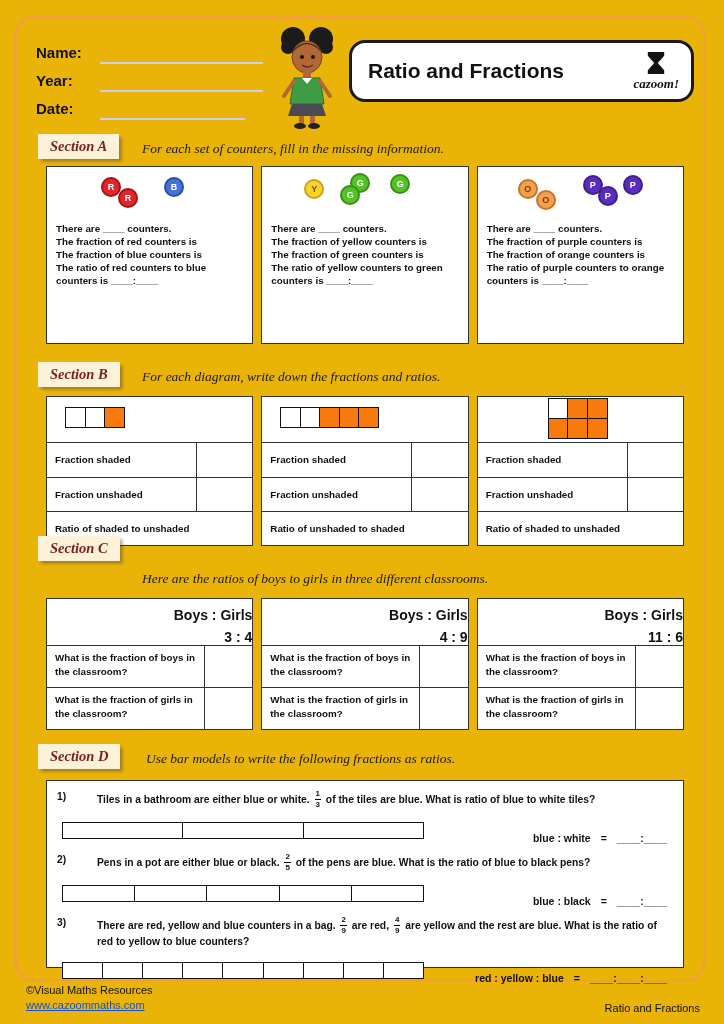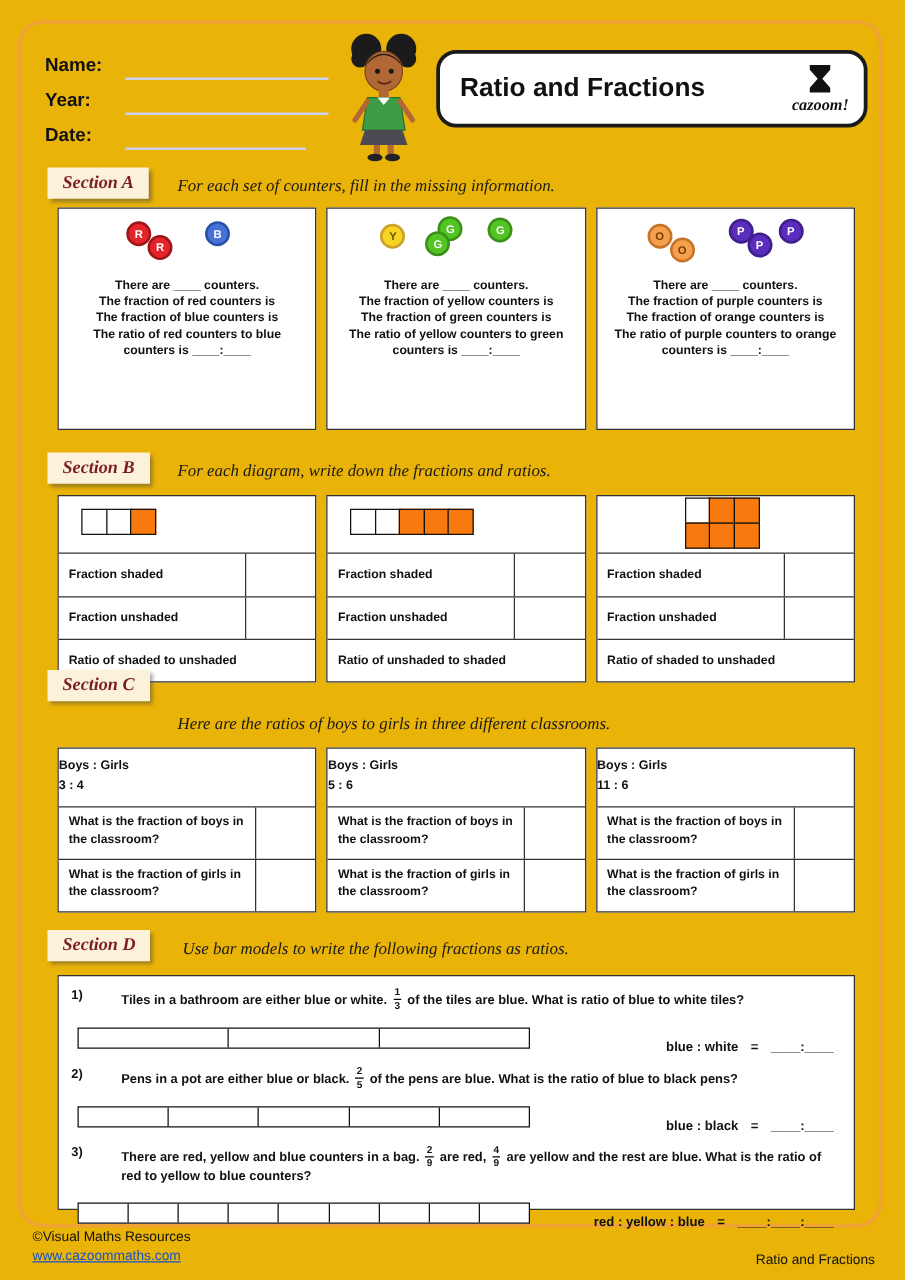--- a/index.html
+++ b/index.html
@@ -36,21 +36,21 @@
         align-items:center;justify-content:center;font-size:9px;font-weight:bold;
         border:2px solid;box-sizing:border-box;}
   .c-red{background:#E3242B;border-color:#A01515;color:#fff;}
   .c-blue{background:#4672D8;border-color:#2A4FA8;color:#fff;}
   .c-yellow{background:#F7D324;border-color:#C9A227;color:#6b5200;}
   .c-green{background:#53C423;border-color:#3A8F18;color:#fff;}
   .c-orange{background:#F5A04E;border-color:#C67326;color:#7a3d00;}
   .c-purple{background:#5B2DBF;border-color:#3F1F8A;color:#fff;}
   .sa-text{position:absolute;top:56px;left:9px;right:9px;font-size:9.8px;font-weight:bold;
         line-height:1.32;color:#111;}
-  .sa-text p{margin:0;text-align:center;}
+  .sa-text p{margin:0;}
   .sa-p1{margin-bottom:5px;}
   .sa-p2{margin-bottom:21px;}
   .sa-p3{margin-bottom:20px;}
 
   
   #rowB{top:396px;height:150px;}
   .sb-box{flex:1;border:1.5px solid #333;position:relative;background:#fff;box-sizing:border-box;}
   .diagram{height:45px;position:relative;}
   .dg-row{position:absolute;display:flex;}
   .dcell{width:21px;height:21px;border:1.5px solid #111;background:#fff;box-sizing:border-box;margin-left:-1.5px;}
@@ -59,21 +59,21 @@
   .grid2{position:absolute;left:70px;top:1px;}
   .grid2 .dg-row{position:static;}
   .grid2 .dg-row + .dg-row{margin-top:-1.5px;}
   .b-row{display:flex;align-items:stretch;height:34.6px;border-top:1.4px solid #333;box-sizing:border-box;}
   .b-lbl{flex:1;display:flex;align-items:center;padding:0 8px;font-size:9.8px;font-weight:bold;}
   .b-ans{width:27%;border-left:1.4px solid #333;}
 
   
   #rowC{top:598px;height:132px;}
   .sc-box{flex:1;border:1.5px solid #333;box-sizing:border-box;display:flex;flex-direction:column;background:#fff;}
-  .sc-head{height:46px;text-align:left;font-weight:bold;font-size:10px;padding-top:6px;
+  .sc-head{height:46px;text-align:right;font-weight:bold;font-size:14px;padding-top:6px;
         box-sizing:border-box;line-height:1.55;}
   .c-row{flex:1;display:flex;border-top:1.4px solid #333;}
   .c-lbl{flex:1;padding:5px 8px;font-size:9.8px;font-weight:bold;line-height:1.4;}
   .c-ans{width:23%;border-left:1.4px solid #333;}
 
   
   .sd-box{position:absolute;left:46px;top:780px;width:638px;height:188px;border:1.5px solid #333;
         box-sizing:border-box;padding:9px 10px;background:#fff;}
   .problem{margin-bottom:9px;}
   .p-text{display:flex;font-size:10.3px;font-weight:bold;line-height:1.4;}
@@ -272,21 +272,21 @@
         <span class="c-ans"></span>
       </div>
       <div class="c-row">
         <span class="c-lbl">What is the fraction of girls in the classroom?</span>
         <span class="c-ans"></span>
       </div>
     </div>
     <div class="sc-box">
       <div class="sc-head">
         <div>Boys : Girls</div>
-        <div>5 : 6</div>
+        <div>4 : 9</div>
       </div>
       <div class="c-row">
         <span class="c-lbl">What is the fraction of boys in the classroom?</span>
         <span class="c-ans"></span>
       </div>
       <div class="c-row">
         <span class="c-lbl">What is the fraction of girls in the classroom?</span>
         <span class="c-ans"></span>
       </div>
     </div>

